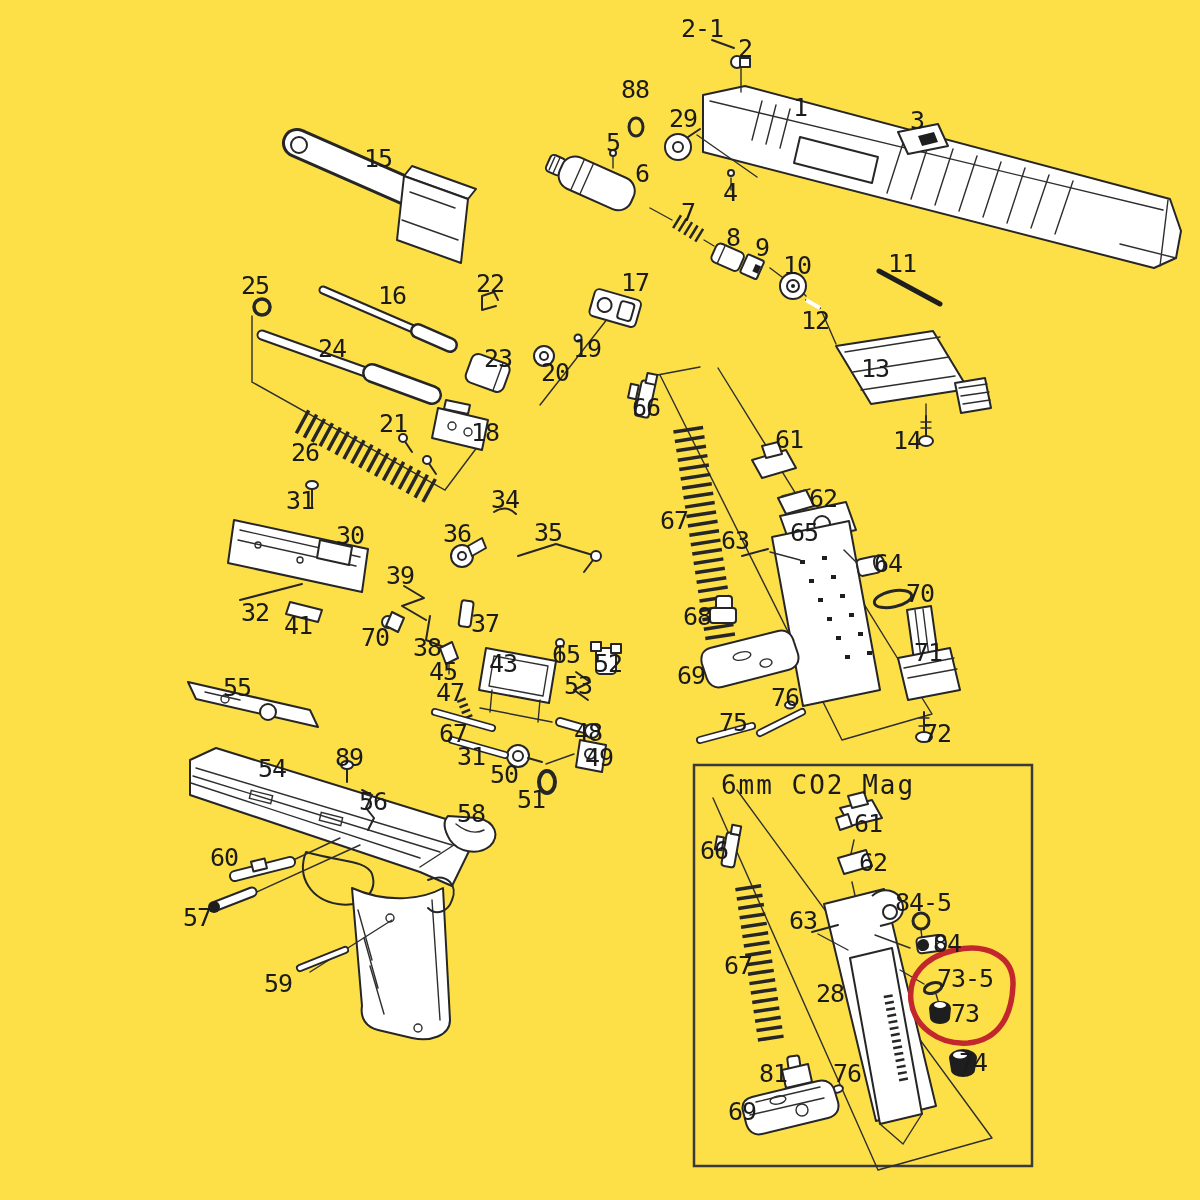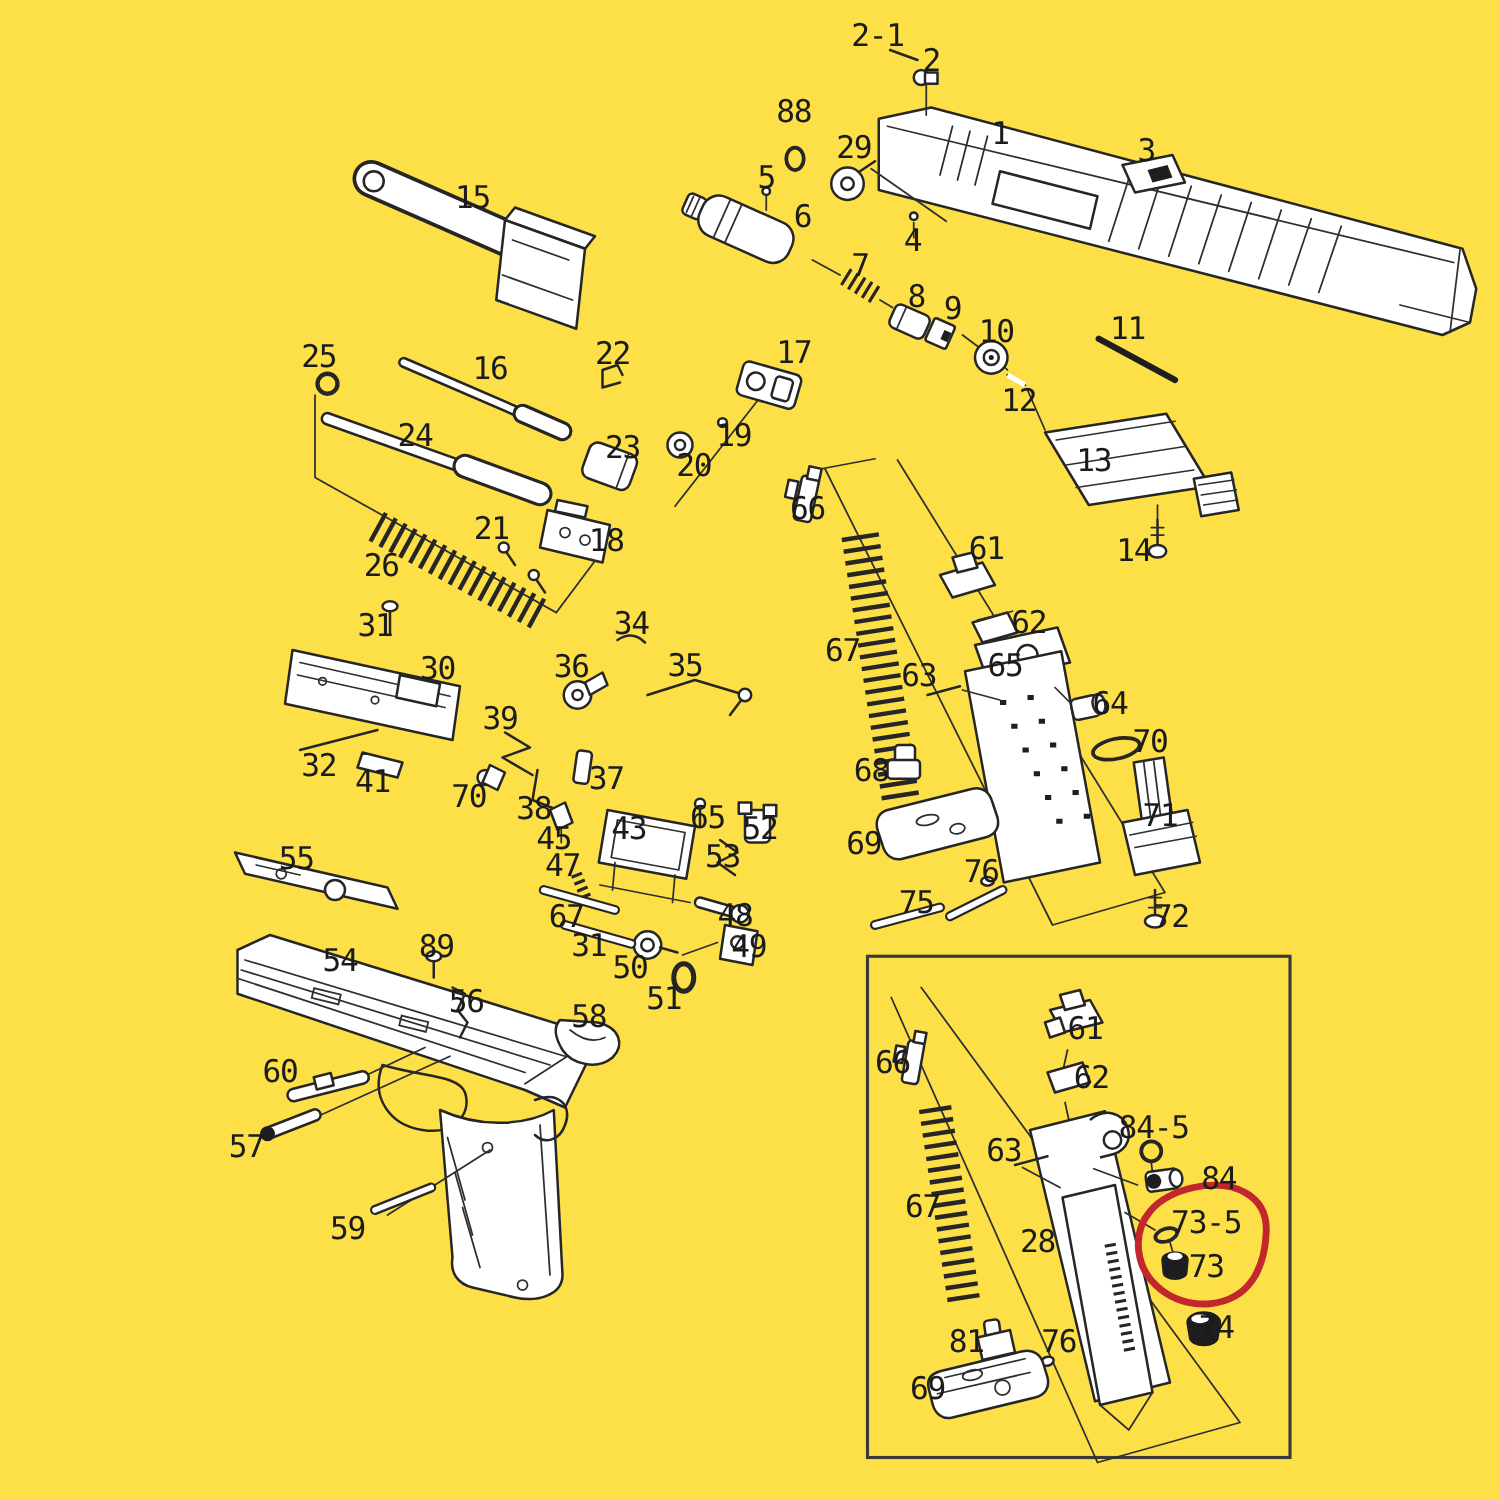--- a/index.html
+++ b/index.html
@@ -432,23 +432,24 @@
       <div class="plabel" style="left: 937px; top: 733px;">72</div>
       <div class="plabel" style="left: 785px; top: 697px;">76</div>
       <div class="plabel" style="left: 733px; top: 722px;">75</div>
       <div class="plabel" style="left: 868px; top: 823px;">61</div>
       <div class="plabel" style="left: 873px; top: 862px;">62</div>
       <div class="plabel" style="left: 714px; top: 850px;">66</div>
       <div class="plabel" style="left: 803px; top: 920px;">63</div>
       <div class="plabel" style="left: 738px; top: 965px;">67</div>
       <div class="plabel" style="left: 830px; top: 993px;">28</div>
       <div class="plabel" style="left: 923px; top: 902px;">84-5</div>
-      <div class="plabel" style="left: 947px; top: 943px; margin-left: 28px;">84</div>
+      <div class="plabel" style="left: 947px; top: 943px;">84</div>
       <div class="plabel" style="left: 965px; top: 978px;">73-5</div>
       <div class="plabel" style="left: 965px; top: 1013px;">73</div>
       <div class="plabel" style="left: 973px; top: 1062px;">74</div>
       <div class="plabel" style="left: 773px; top: 1073px;">81</div>
       <div class="plabel" style="left: 847px; top: 1073px;">76</div>
       <div class="plabel" style="left: 742px; top: 1111px;">69</div>
     </div>
 
+<div class="inset-title">6mm CO2 Mag</div>
 
 </div>
 
 </body></html>

